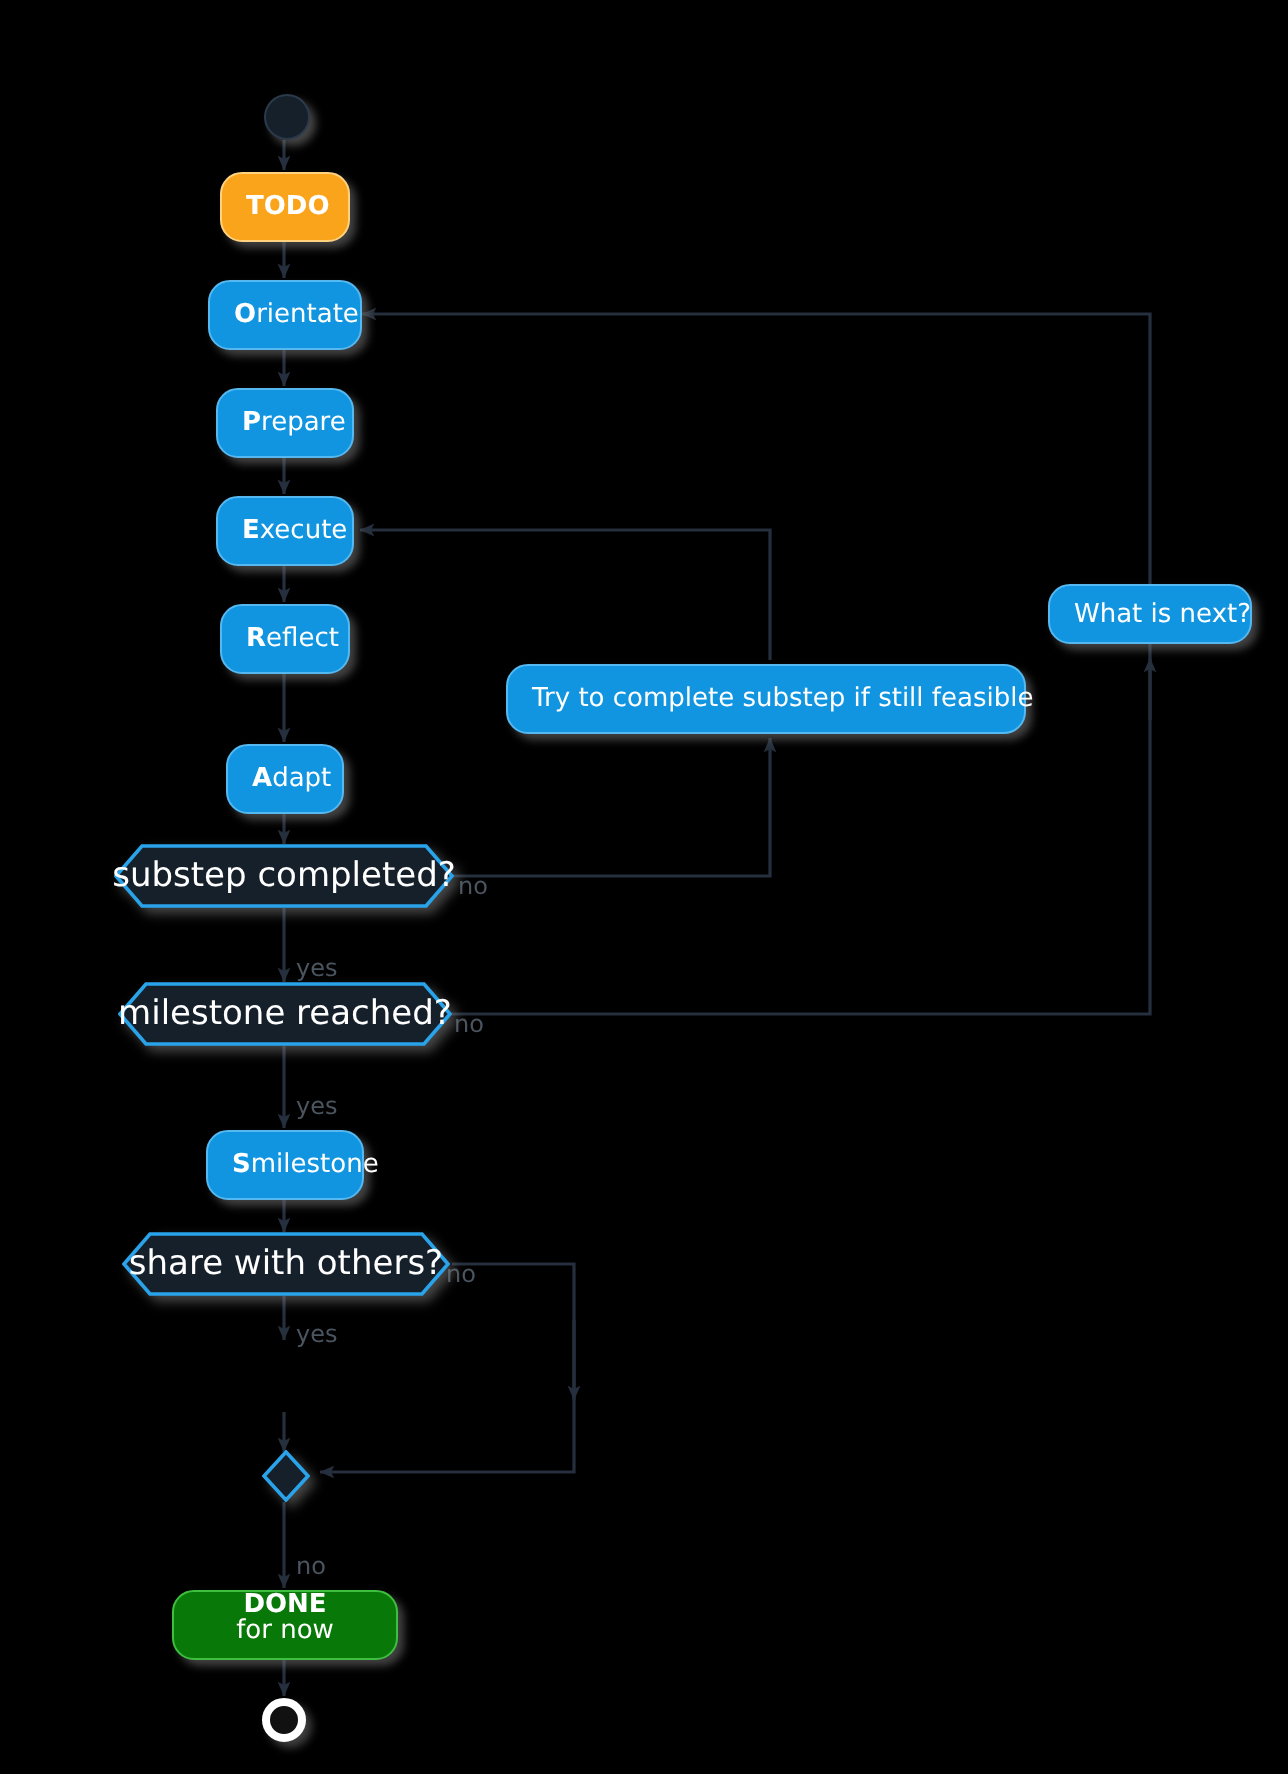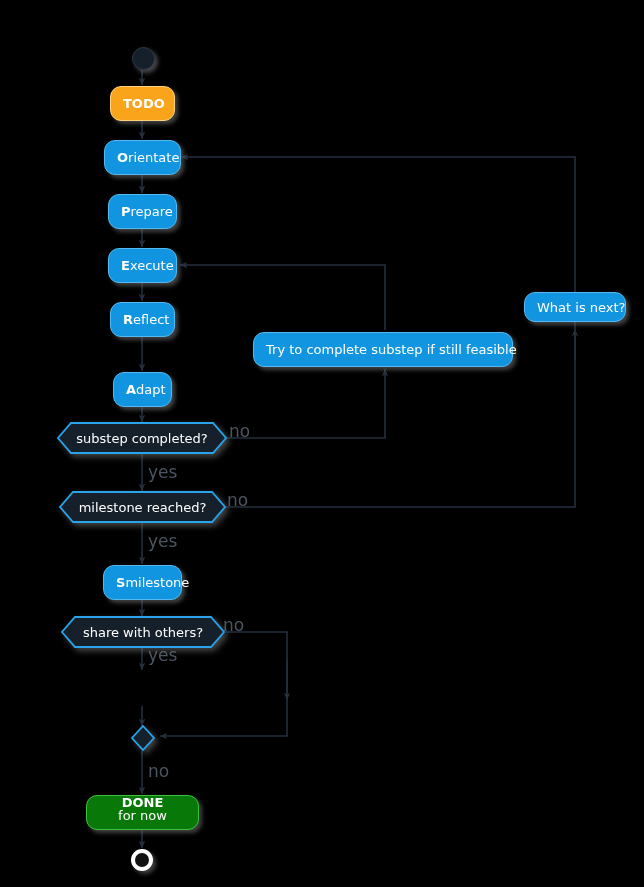--- a/index.html
+++ b/index.html
@@ -62,21 +62,21 @@
   }
   .hexwrap svg { display: block; }
   .hexlabel {
     position: absolute;
     left: 0; top: 0;
     width: 100%; height: 100%;
     display: flex;
     align-items: center;
     justify-content: center;
     color: #ffffff;
-    font-size: 13px;
+    font-size: 17px;
     white-space: nowrap;
     pointer-events: none;
   }
   
   .diamondwrap {
     position: absolute;
     z-index: 5;
     filter: drop-shadow(3px 3px 3px rgba(140,140,140,0.5));
   }
   
@@ -93,24 +93,25 @@
     border-radius: 50%;
     background: #111111;
     border: 4px solid #ffffff;
     box-shadow: 3px 3px 4px rgba(140,140,140,0.45);
     z-index: 5;
   }
   
   .elabel {
     position: absolute;
     color: #4b5560;
-    font-size: 17px;
+    font-size: 12px;
     line-height: 1;
     white-space: nowrap;
     z-index: 4;
+    margin-top: 14px;
   }
   #edges {
     position: absolute;
     left: 0; top: 0;
     width: 644px; height: 887px;
     z-index: 1;
   }
 </style>
 </head>
 <body>

